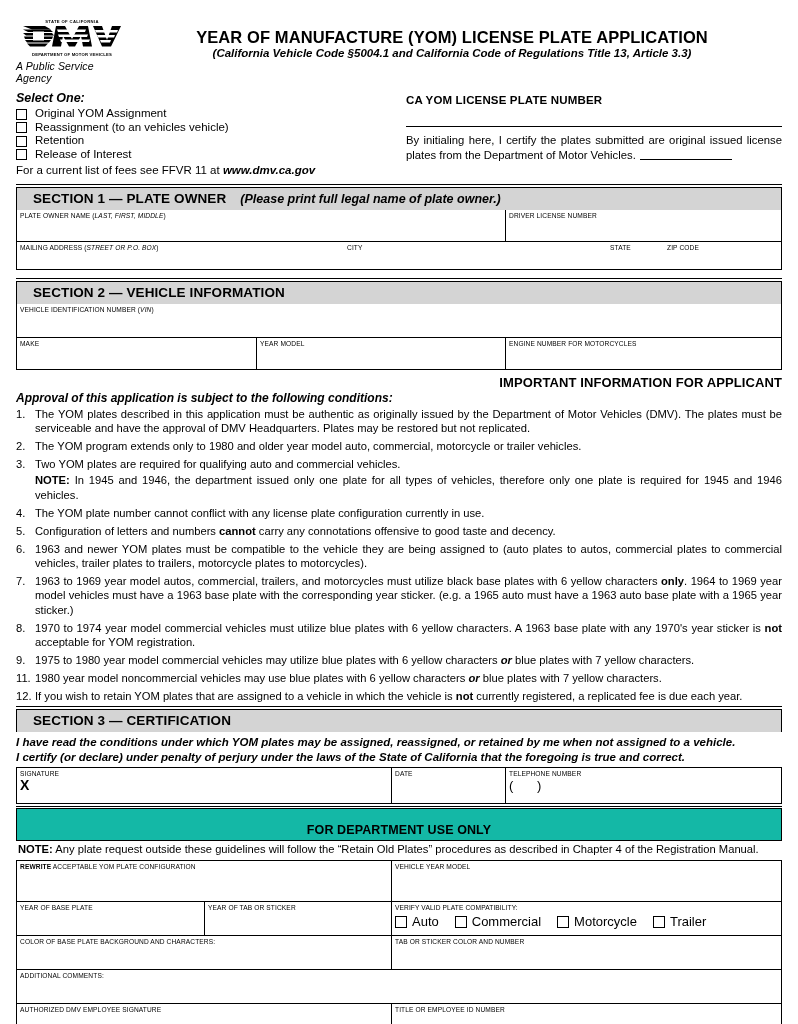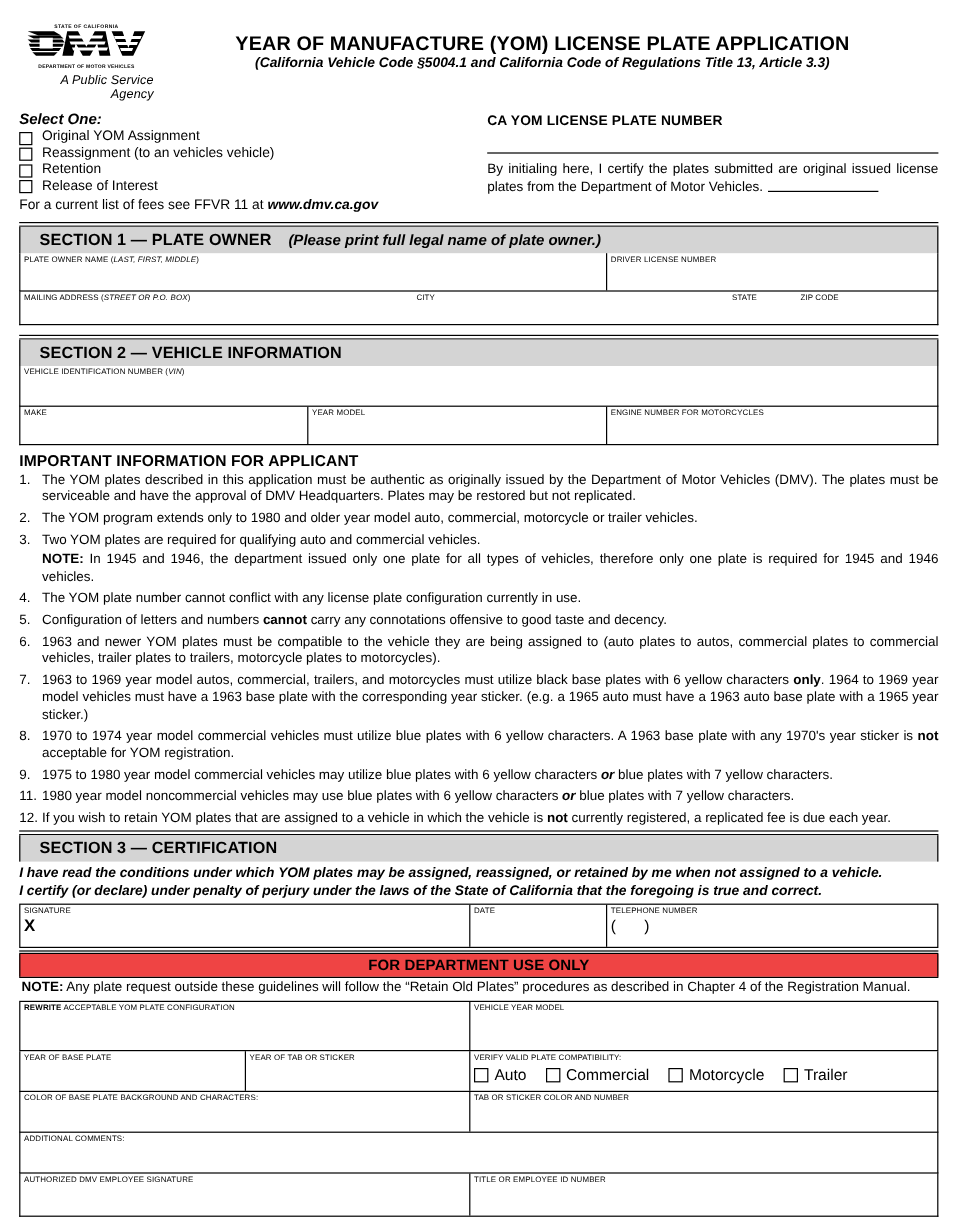--- a/index.html
+++ b/index.html
@@ -55,21 +55,20 @@
     text-align: center;
     line-height: 1;
     margin-top: 1px;
   }
   .logo-tag {
     font-size: 10.5px;
     font-style: italic;
     font-weight: normal;
     margin-top: 3px;
     letter-spacing: 0.1px;
-    text-align: right;
   }
   .title-block {
     flex: 1 1 auto;
     text-align: center;
     padding-top: 10px;
     padding-right: 6px;
   }
   .form-title {
     font-size: 16.5px;
     font-weight: bold;
@@ -224,21 +223,21 @@
   }
   .inline-lab {
     position: absolute;
     font-size: 6.6px;
     letter-spacing: 0.12px;
     top: 2px;
   }
 
   
   .imp-title {
-    text-align: left;
+    text-align: right;
     font-size: 13px;
     font-weight: bold;
     margin-top: 5px;
     letter-spacing: 0.1px;
   }
   .imp-sub {
     font-size: 12px;
     font-weight: bold;
     font-style: italic;
     margin-top: 1px;
@@ -269,25 +268,25 @@
     font-size: 11.5px;
     font-weight: bold;
     font-style: italic;
     line-height: 1.28;
     margin-top: 3px;
     margin-bottom: 2px;
   }
 
   
   .dept-bar {
-    background: #ef4444;
+    background: #14b8a6;
     border-left: 1.2px solid #000;
     border-right: 1.2px solid #000;
     text-align: center;
-    padding: 2px 0 3px 0;
+    padding: 14px 0 3px 0;
   }
   .dept-title {
     font-size: 12.5px;
     font-weight: bold;
     letter-spacing: 0.1px;
   }
   .dept-sub {
     font-size: 11.5px;
     font-style: italic;
   }
@@ -433,20 +432,21 @@
     </div>
     <div class="fcell h31" style="width:249px;flex:0 0 249px;">
       <div class="flab">YEAR MODEL</div>
     </div>
     <div class="fcell h31" style="flex:1 1 auto;">
       <div class="flab">ENGINE NUMBER FOR MOTORCYCLES</div>
     </div>
   </div>
 
   <div class="imp-title">IMPORTANT INFORMATION FOR APPLICANT</div>
+  <div class="imp-sub">Approval of this application is subject to the following conditions:</div>
 
   <div class="numlist">
 
     <div class="nitem">
       <div class="nnum">1.</div>
       <div class="nbody">The YOM plates described in this application must be authentic as originally issued by the Department of Motor Vehicles (DMV). The plates must be serviceable and have the approval of DMV Headquarters. Plates may be restored but not replicated.</div>
     </div>
 
     <div class="nitem">
       <div class="nnum">2.</div>

